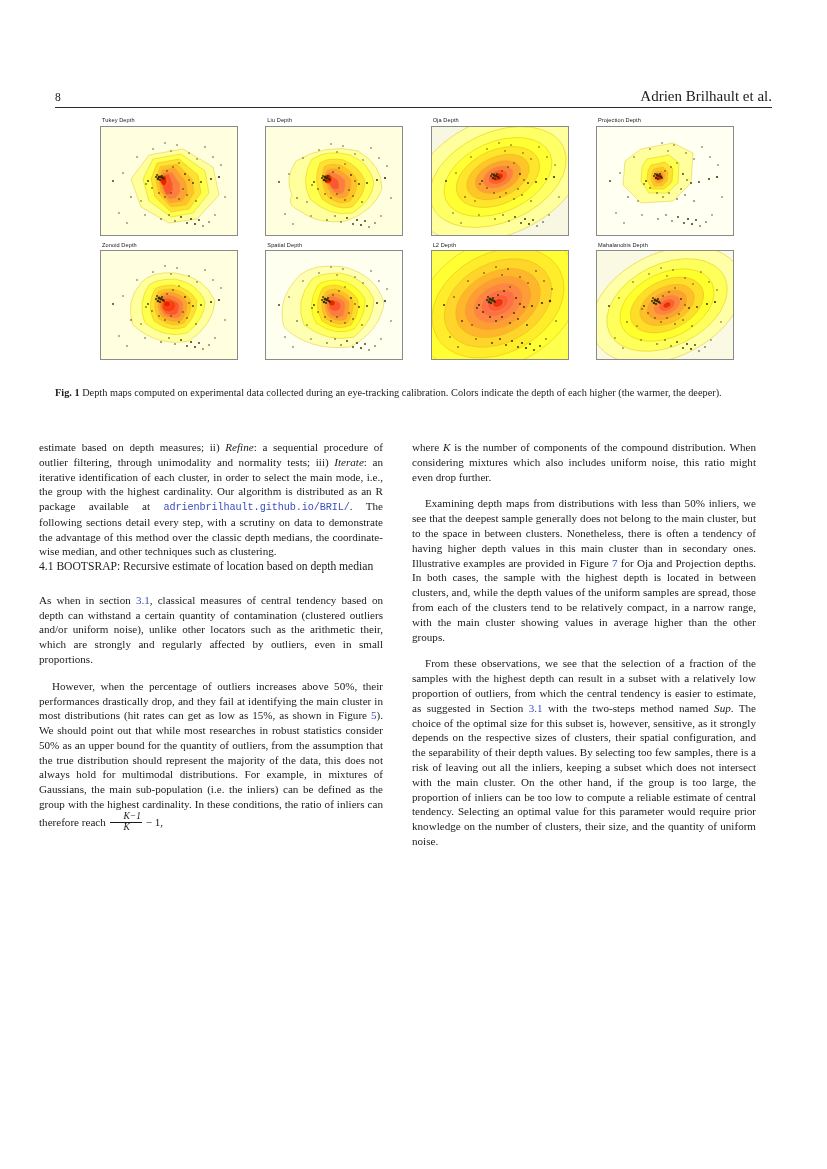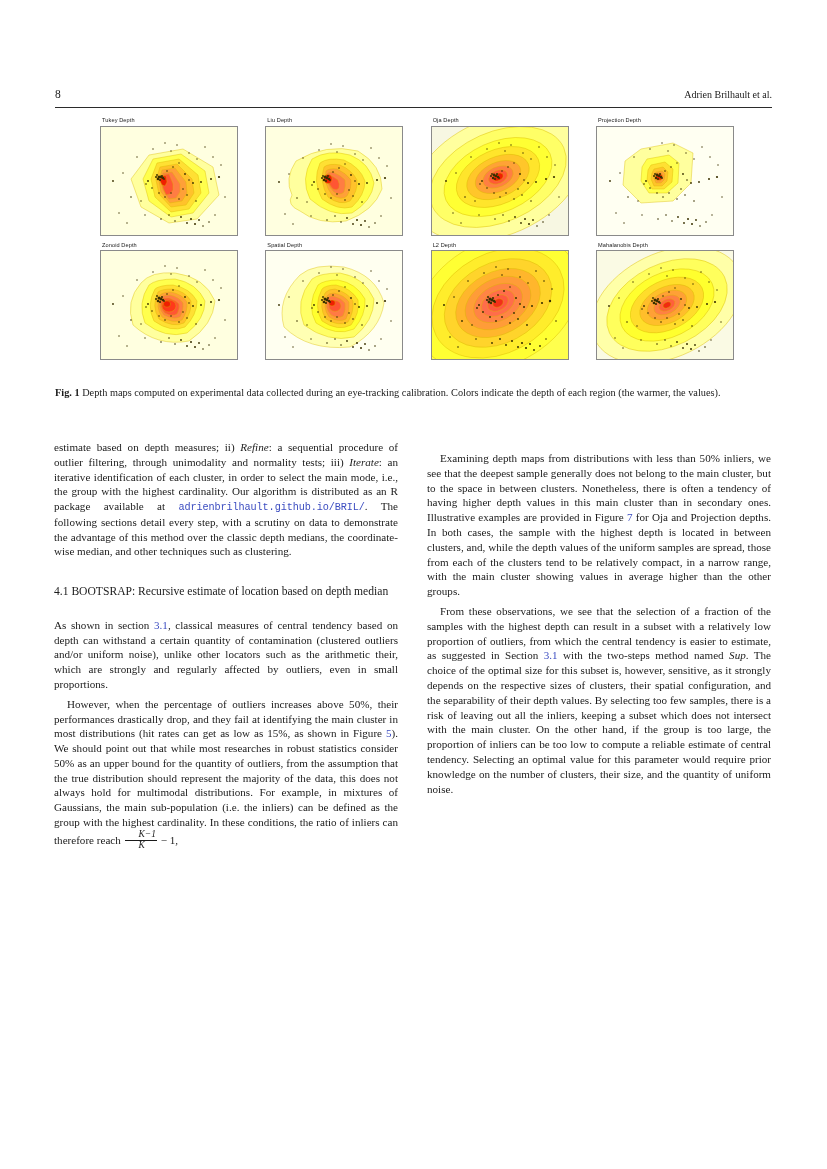--- a/index.html
+++ b/index.html
@@ -11,21 +11,21 @@
   }
   .page{position:relative;width:827px;height:1169px;overflow:hidden;}
 
   
   .runhead{
     position:absolute;left:55px;top:88px;width:717px;
     display:flex;justify-content:space-between;align-items:baseline;
     font-size:11.5px;
   }
   .runhead .folio{font-size:11.5px;}
-  .runhead .authors{font-size:10px;font-family:Liberation Serif, serif;}
+  .runhead .authors{font-size:15px;font-family:Liberation Serif, serif;}
   .rule{
     position:absolute;left:55px;top:107px;width:717px;height:1px;
     background:#2b2b2b;
   }
 
   
   .figure{position:absolute;left:100px;top:118px;width:634px;}
   .fig-row{display:flex;gap:0;justify-content:space-between;}
   .fig-row + .fig-row{margin-top:7px;}
   .panel{width:138px;}
@@ -47,43 +47,43 @@
   .panel-box svg{display:block;width:136px;height:108px;}
 
   .fig-caption{
     position:absolute;left:55px;top:386px;width:717px;
     font-size:10.3px;line-height:1.30;text-align:justify;
   }
   .fig-caption b{font-weight:bold;}
 
   
   .cols{
-    position:absolute;left:54px;top:440px;width:717px;
+    position:absolute;left:39px;top:440px;width:717px;
     display:flex;gap:29px;
   }
   .col{width:344px;}
   p.body{
     margin:0;
     font-size:11.1px;
     line-height:1.335;
     text-align:justify;
     text-justify:inter-word;
     hyphens:manual;
   }
-  p.body + p.body{margin-top:5px;}
+  p.body + p.body{margin-top:12px;}
   p.indent{text-indent:13px;}
   p.gap{margin-top:11px;}
   .sec-head{
     margin:0;
     font-size:11.6px;
     line-height:1.34;
     font-weight:normal;
     text-align:left;
   }
-  .sec-head-wrap{margin-top:25px;margin-bottom:18px;}
+  .sec-head-wrap{margin-bottom:18px;}
   .ref{color:#3b4cc0;}
   .mono{
     font-family:"Liberation Mono",monospace;
     font-size:10.2px;
     color:#3b4cc0;
     letter-spacing:-.1px;
   }
   i{font-style:italic;}
 
   
@@ -738,38 +738,39 @@
                 <circle cx="124" cy="71" r="0.7"></circle>
             </g>
           </svg>
         </div>
       </div>
     </div>
   </div>
 
   <div class="fig-caption">
     <b>Fig. 1</b>
-    <span>Depth maps computed on experimental data collected during an eye-tracking calibration. Colors indicate the depth of each region (the warmer, the values).</span>
+    <span>Depth maps computed on experimental data collected during an eye-tracking calibration. Colors indicate the depth of each higher (the warmer, the deeper).</span>
   </div>
 
   <div class="cols">
 
     <div class="col">
       <p class="body"><span>estimate based on depth measures; ii) </span><i>Refine</i><span>: a sequential procedure of outlier filtering, through unimodality and normality tests; iii) </span><i>Iterate</i><span>: an iterative identification of each cluster, in order to select the main mode, i.e., the group with the highest cardinality. Our algorithm is distributed as an R package available at </span><span class="mono">adrienbrilhault.github.io/BRIL/</span><span>. The following sections detail every step, with a scrutiny on data to demonstrate the advantage of this method over the classic depth medians, the coordinate-wise median, and other techniques such as clustering.</span></p>
 
       <div class="sec-head-wrap">
         <h2 class="sec-head">4.1 BOOTSRAP: Recursive estimate of location based on depth median</h2>
       </div>
 
-      <p class="body"><span>As shown in section </span><span class="ref">3.1</span><span>, classical measures of central tendency based on depth can withstand a certain quantity of contamination (clustered outliers and/or uniform noise), unlike other locators such as the arithmetic their, which are strongly and regularly affected by outliers, even in small proportions.</span></p>
+      <p class="body"><span>As when in section </span><span class="ref">3.1</span><span>, classical measures of central tendency based on depth can withstand a certain quantity of contamination (clustered outliers and/or uniform noise), unlike other locators such as the arithmetic their, which are strongly and regularly affected by outliers, even in small proportions.</span></p>
 
       <p class="body indent"><span>However, when the percentage of outliers increases above 50%, their performances drastically drop, and they fail at identifying the main cluster in most distributions (hit rates can get as low as 15%, as shown in Figure </span><span class="ref">5</span><span>). We should point out that while most researches in robust statistics consider 50% as an upper bound for the quantity of outliers, from the assumption that the true distribution should represent the majority of the data, this does not always hold for multimodal distributions. For example, in mixtures of Gaussians, the main sub-population (i.e. the inliers) can be defined as the group with the highest cardinality. In these conditions, the ratio of inliers can therefore reach </span><span class="frac"><span class="num">K−1</span><span class="den">K</span></span><span> − 1,</span></p>
     </div>
 
     <div class="col">
+      <p class="body"><span>where </span><i>K</i><span> is the number of components of the compound distribution. When considering mixtures which also includes uniform noise, this ratio might even drop further.</span></p>
 
       <p class="body indent gap"><span>Examining depth maps from distributions with less than 50% inliers, we see that the deepest sample generally does not belong to the main cluster, but to the space in between clusters. Nonetheless, there is often a tendency of having higher depth values in this main cluster than in secondary ones. Illustrative examples are provided in Figure </span><span class="ref">7</span><span> for Oja and Projection depths. In both cases, the sample with the highest depth is located in between clusters, and, while the depth values of the uniform samples are spread, those from each of the clusters tend to be relatively compact, in a narrow range, with the main cluster showing values in average higher than the other groups.</span></p>
 
       <p class="body indent gap"><span>From these observations, we see that the selection of a fraction of the samples with the highest depth can result in a subset with a relatively low proportion of outliers, from which the central tendency is easier to estimate, as suggested in Section </span><span class="ref">3.1</span><span> with the two-steps method named </span><i>Sup</i><span>. The choice of the optimal size for this subset is, however, sensitive, as it strongly depends on the respective sizes of clusters, their spatial configuration, and the separability of their depth values. By selecting too few samples, there is a risk of leaving out all the inliers, keeping a subset which does not intersect with the main cluster. On the other hand, if the group is too large, the proportion of inliers can be too low to compute a reliable estimate of central tendency. Selecting an optimal value for this parameter would require prior knowledge on the number of clusters, their size, and the quantity of uniform noise.</span></p>
     </div>
 
   </div>
 </div>
 
 </body></html>

